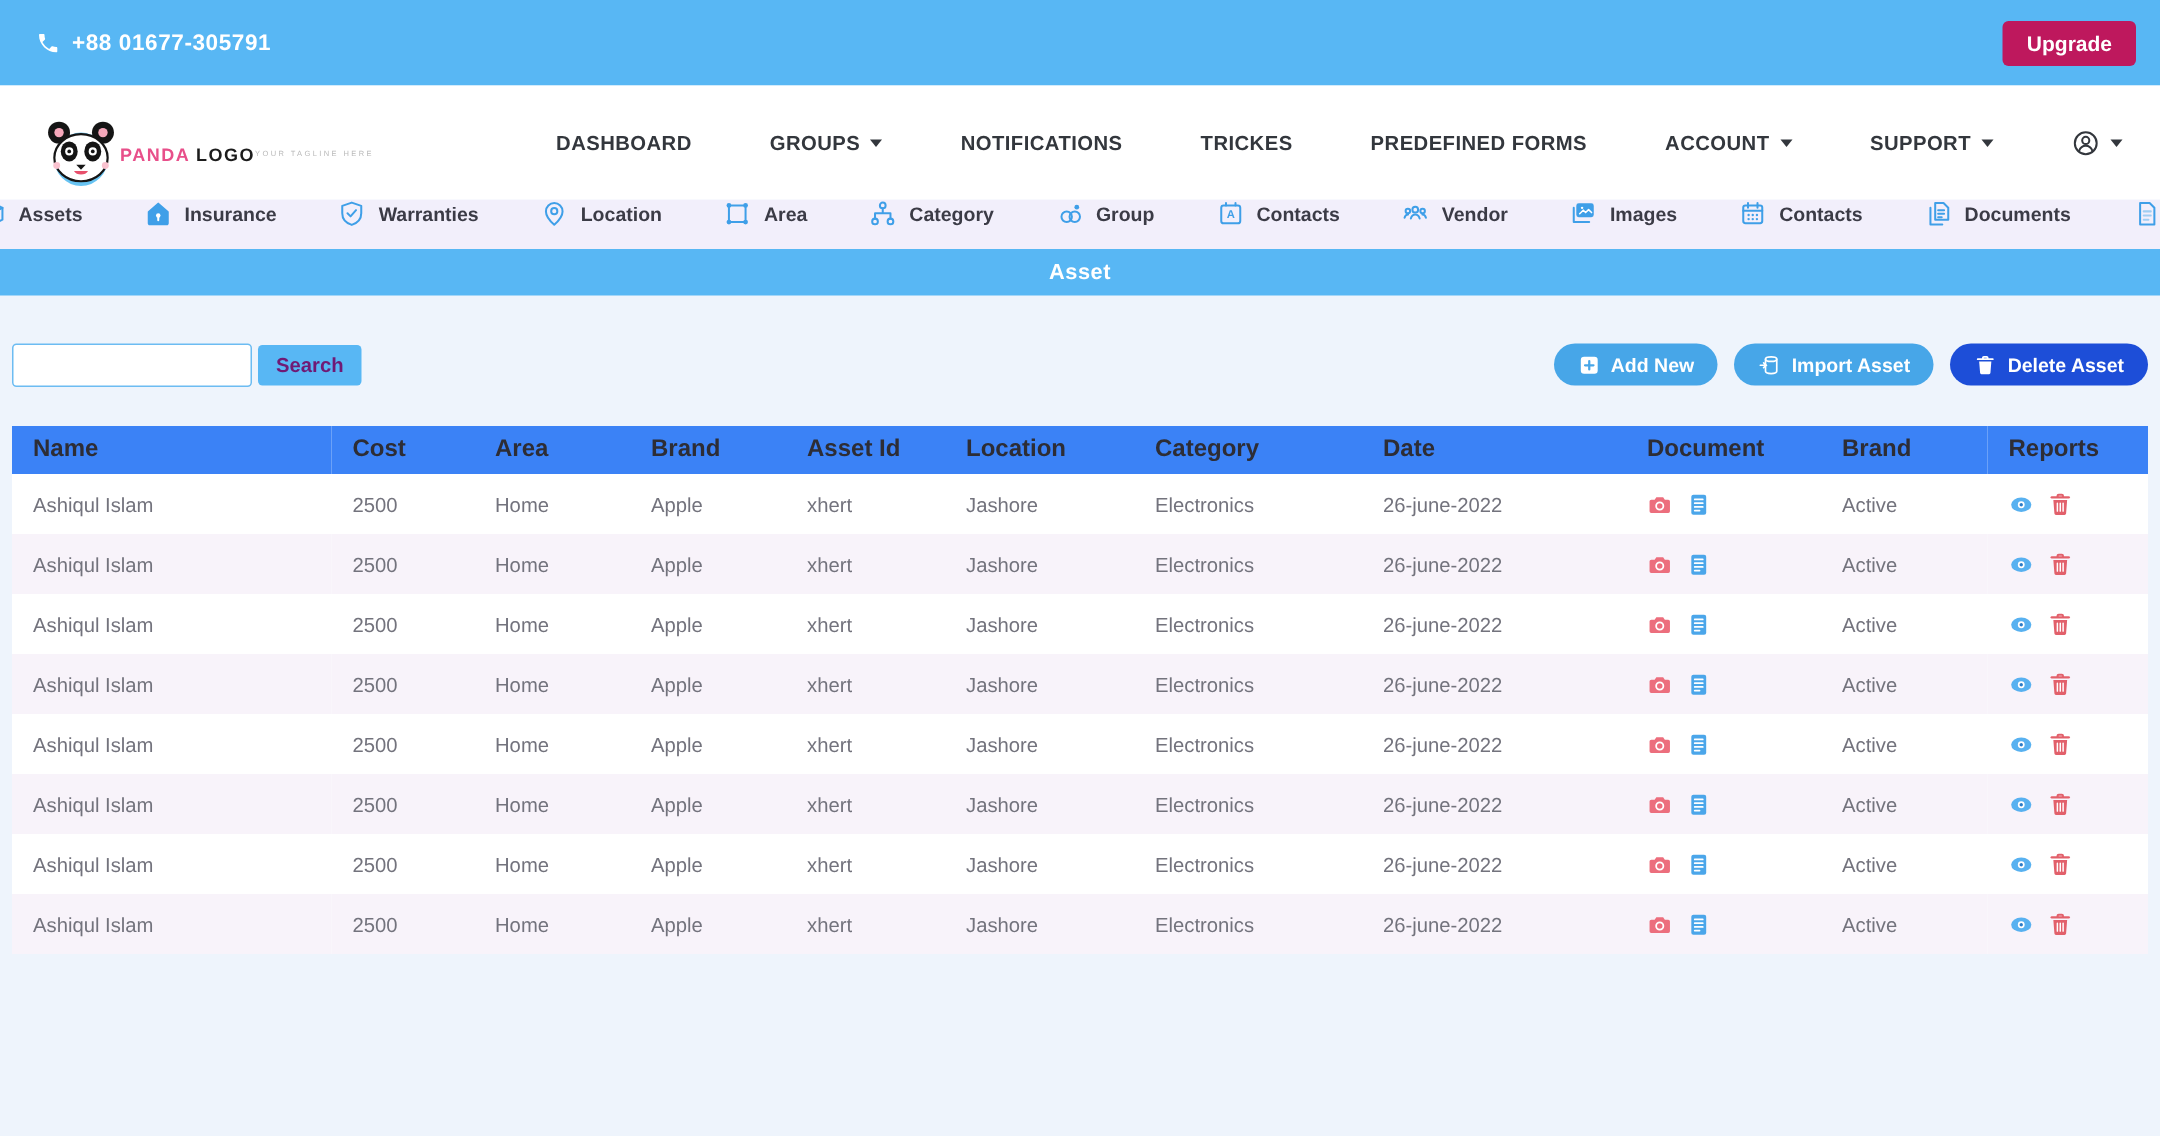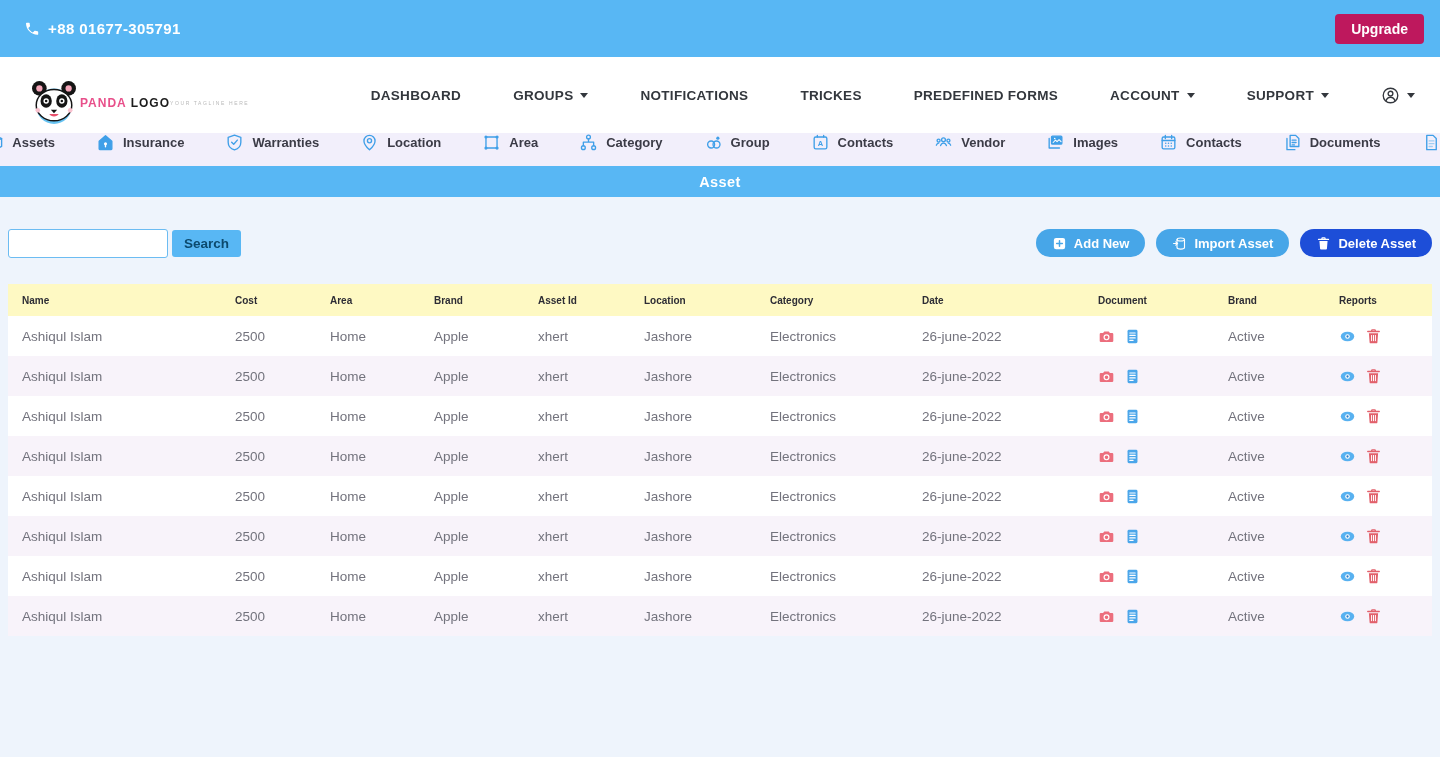--- a/index.html
+++ b/index.html
@@ -38,36 +38,36 @@
           stroke-linecap:round; stroke-linejoin:round; }
 
   
   .assetbar { height:31px; background:#58b7f4; display:flex; align-items:center; justify-content:center; }
   .assetbar span { color:#fff; font-weight:bold; font-size:14.5px; letter-spacing:.4px; }
 
   
   .toolbar { margin:31px 8px 0 8px; height:30px; display:flex; align-items:center; }
   .search-input { width:160px; height:29px; border:1px solid #6cbcf2; border-radius:3px;
                   background:#fff; padding:0 8px; font-family:inherit; font-size:13px; outline:none; }
-  .search-btn { margin-left:4px; height:27px; background:#58b7f4; color:#0c4a6e; border:none;
+  .search-btn { margin-left:4px; height:27px; background:#58b7f4; color:#701a75; border:none;
                 border-radius:3px; font-family:inherit; font-weight:bold; font-size:13.5px;
                 padding:0 12px; cursor:pointer; }
   .toolbar-right { margin-left:auto; display:flex; gap:11px; }
   .pill { height:28px; border:none; border-radius:14px; color:#fff; font-family:inherit;
           font-weight:bold; font-size:13px; display:flex; align-items:center; gap:7px;
           padding:0 16px; cursor:pointer; }
   .pill svg { width:15px; height:15px; }
   .pill-blue { background:#47a6e8; }
   .pill-red  { background:#1d4ed8; }
 
   
   .table-wrap { margin:26px 8px 0 8px; background:#fff; }
   table { width:100%; border-collapse:collapse; table-layout:fixed; }
-  thead th { background:#fef9c3; height:32px; text-align:left; padding-left:14px;
-             font-size:10px; font-weight:bold; color:#2d2d35; }
+  thead th { background:#3b82f6; height:32px; text-align:left; padding-left:14px;
+             font-size:16px; font-weight:bold; color:#2d2d35; }
   tbody td { height:40px; padding-left:14px; font-size:13.5px; color:#73737d; }
   tbody tr:nth-child(even) { background:#f8f3fa; }
   .icon-cell { display:flex; align-items:center; gap:9px; }
   .cell-icon { width:17px; height:17px; cursor:pointer; display:inline-block; }
 </style>
 </head>
 <body>
 
 <div class="topbar">
   <div class="phone">

